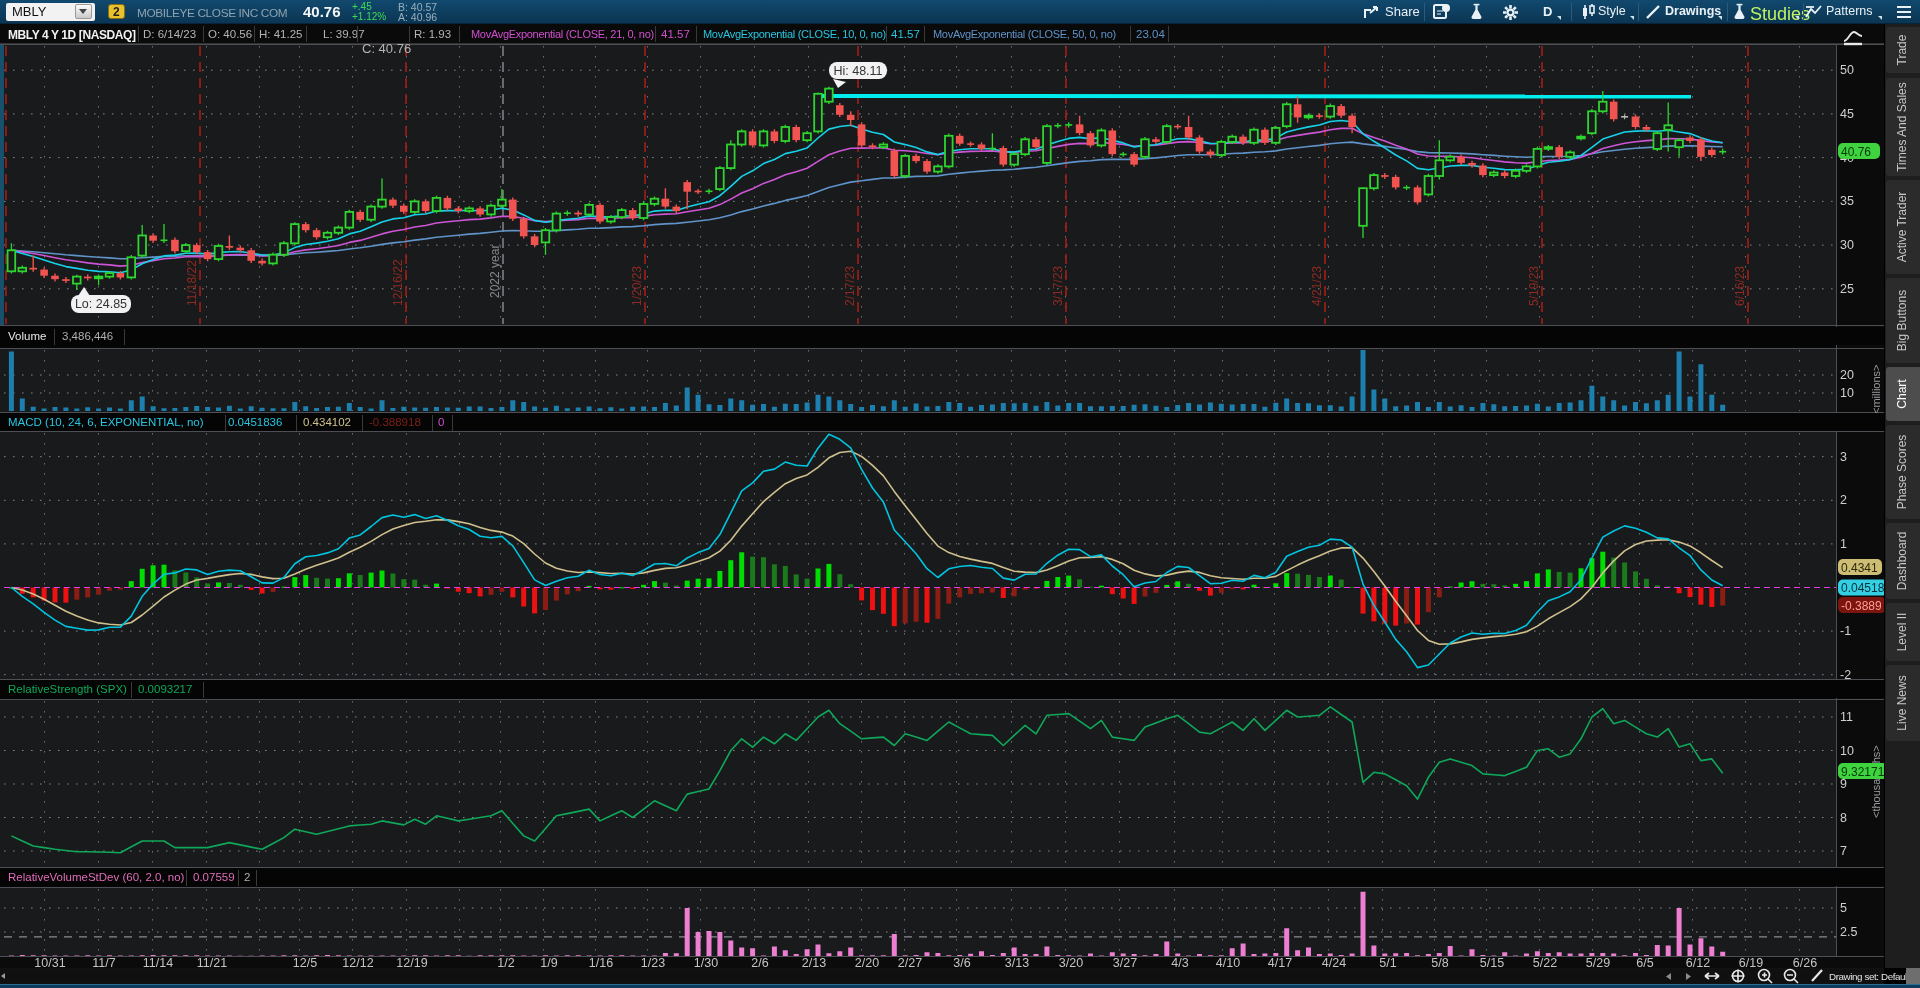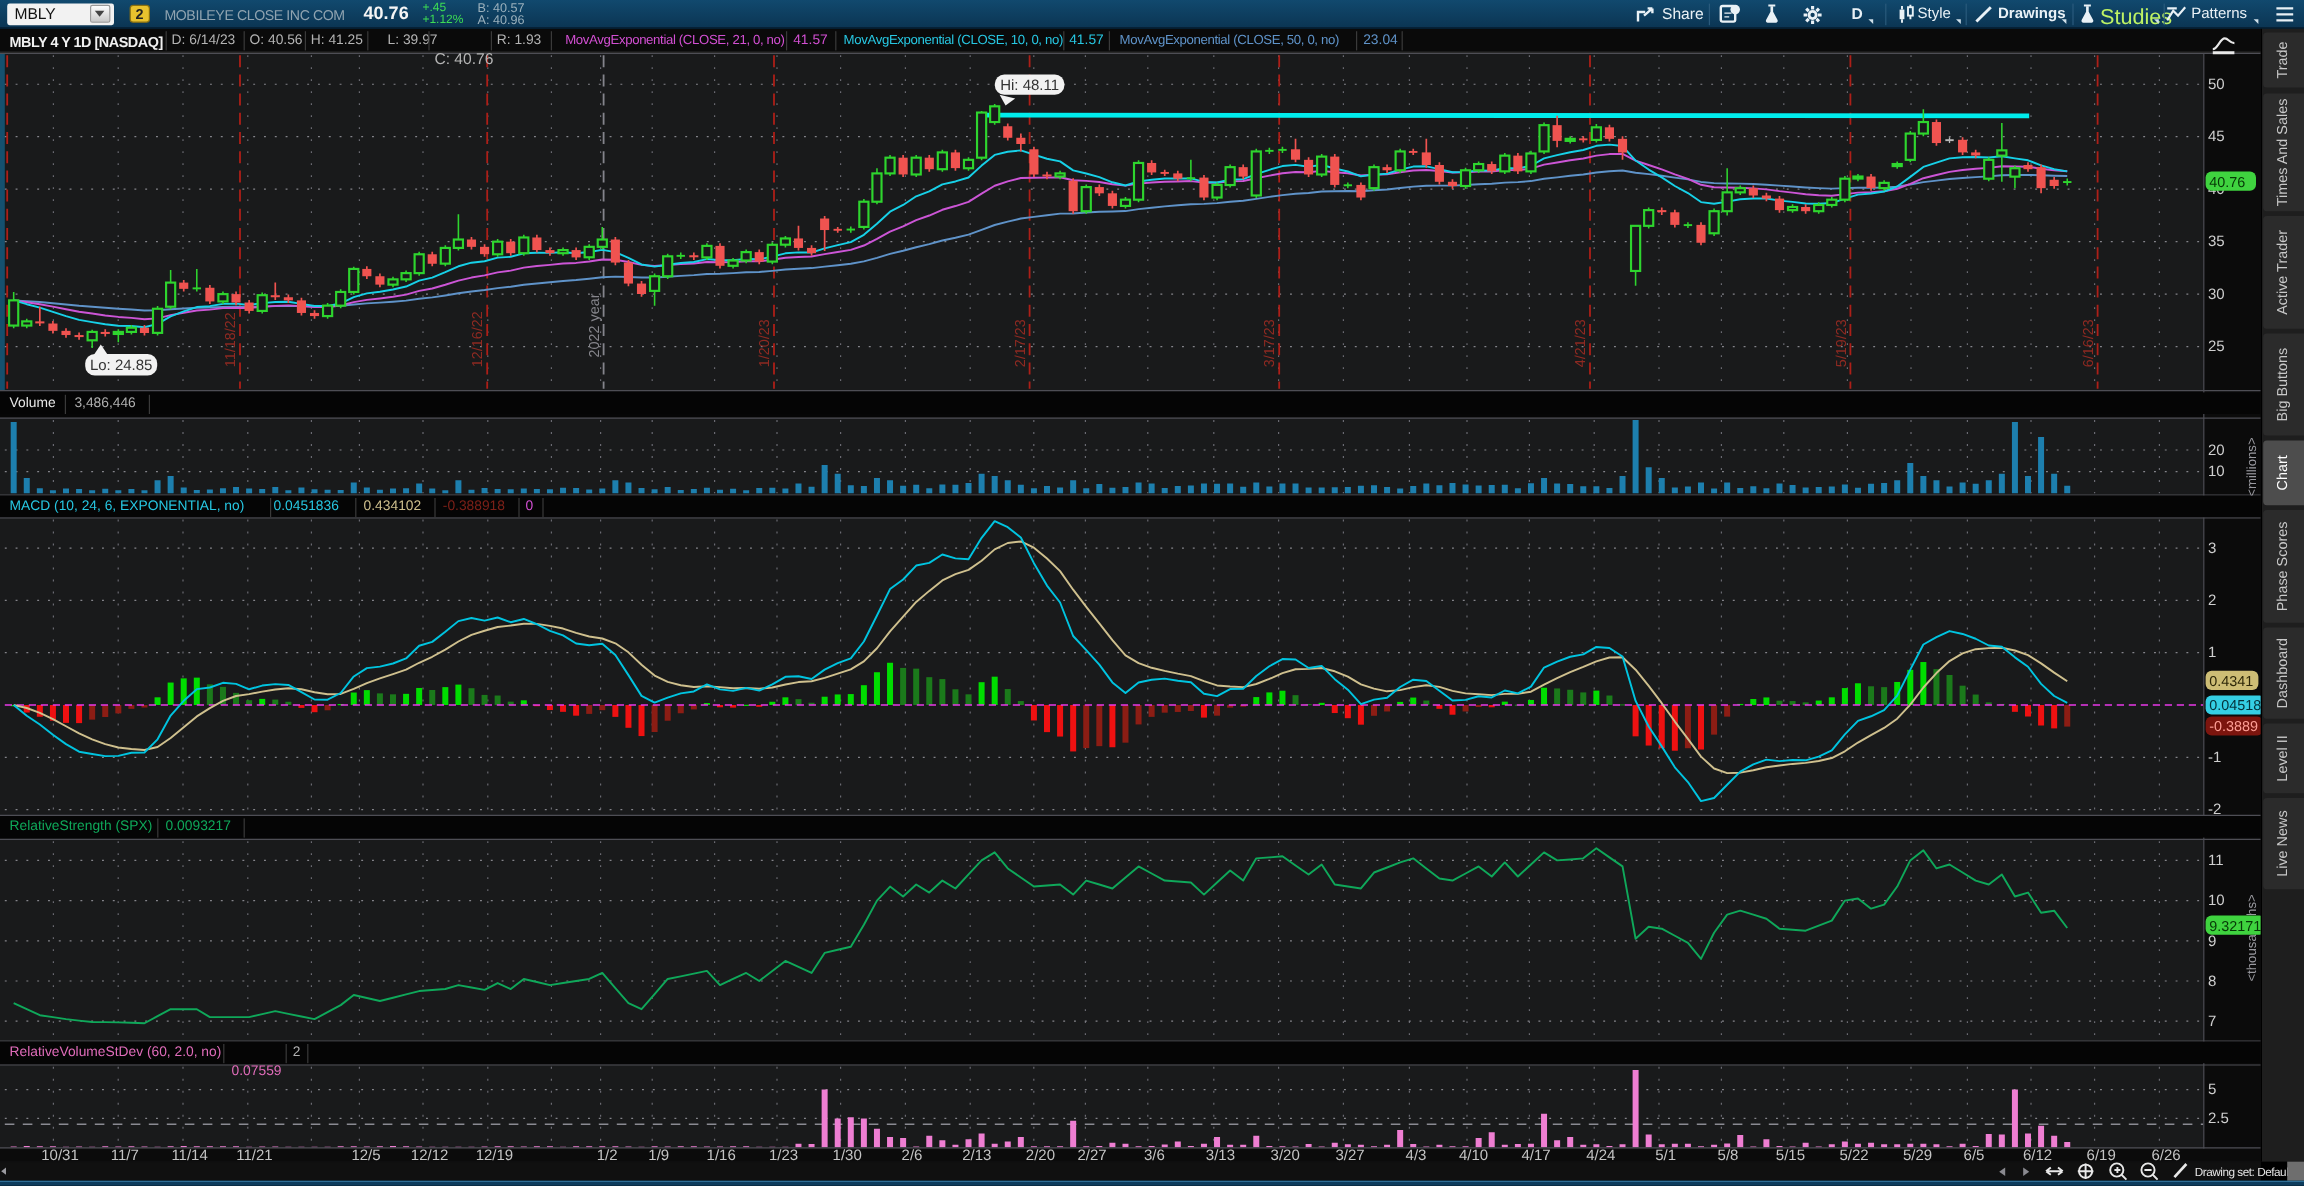--- a/index.html
+++ b/index.html
@@ -505,21 +505,21 @@
     <div style="position:absolute;left:362px;top:415px;width:1px;height:16px;background:#3a3a3a"></div>
     <div style="position:absolute;left:432px;top:415px;width:1px;height:16px;background:#3a3a3a"></div>
     <div style="position:absolute;left:452px;top:415px;width:1px;height:16px;background:#3a3a3a"></div>
     <div style="position:absolute;left:0;top:680px;width:1884px;height:18px;background:#050505"></div>
     <div style="position:absolute;left:8px;top:683px;color:#0fa85a;font-size:11.5px;font-weight:normal;white-space:nowrap;">RelativeStrength (SPX)</div>
     <div style="position:absolute;left:138px;top:683px;color:#0fa85a;font-size:11.5px;font-weight:normal;white-space:nowrap;">0.0093217</div>
     <div style="position:absolute;left:131px;top:682px;width:1px;height:16px;background:#3a3a3a"></div>
     <div style="position:absolute;left:203px;top:682px;width:1px;height:16px;background:#3a3a3a"></div>
     <div style="position:absolute;left:0;top:868px;width:1884px;height:18px;background:#050505"></div>
     <div style="position:absolute;left:8px;top:871px;color:#e06cba;font-size:11.5px;font-weight:normal;white-space:nowrap;">RelativeVolumeStDev (60, 2.0, no)</div>
-    <div style="position:absolute;left:193px;top:871px;color:#e06cba;font-size:11.5px;font-weight:normal;white-space:nowrap;margin-top:16px;">0.07559</div>
+    <div style="position:absolute;left:193px;top:871px;color:#e06cba;font-size:11.5px;font-weight:normal;white-space:nowrap;">0.07559</div>
     <div style="position:absolute;left:244px;top:871px;color:#b0b0b0;font-size:11.5px;font-weight:normal;white-space:nowrap;">2</div>
     <div style="position:absolute;left:186px;top:870px;width:1px;height:16px;background:#3a3a3a"></div>
     <div style="position:absolute;left:238px;top:870px;width:1px;height:16px;background:#3a3a3a"></div>
     <div style="position:absolute;left:256px;top:870px;width:1px;height:16px;background:#3a3a3a"></div>
 <div style="position:absolute;left:0;top:0;width:1920px;height:24px;background:linear-gradient(#11496e,#0b3553);border-bottom:1px solid #06253c"></div>
     <div style="position:absolute;left:6px;top:2.5px;width:89px;height:18px;background:#f2f2f2;border-radius:2px"></div>
     <div style="position:absolute;left:12px;top:4px;color:#111;font-size:13px;font-weight:normal;white-space:nowrap;">MBLY</div>
     <div style="position:absolute;left:75px;top:4px;width:17px;height:15px;background:linear-gradient(#fdfdfd,#c9c9c9);border:1px solid #999;border-radius:2px"></div>
     <div style="position:absolute;left:79px;top:9px;width:0;height:0;border-left:4px solid transparent;border-right:4px solid transparent;border-top:5px solid #444"></div>
     <div style="position:absolute;left:108px;top:4px;width:17px;height:15px;background:#e8c22e;border-radius:3px;border:1px solid #8a7010"></div>

